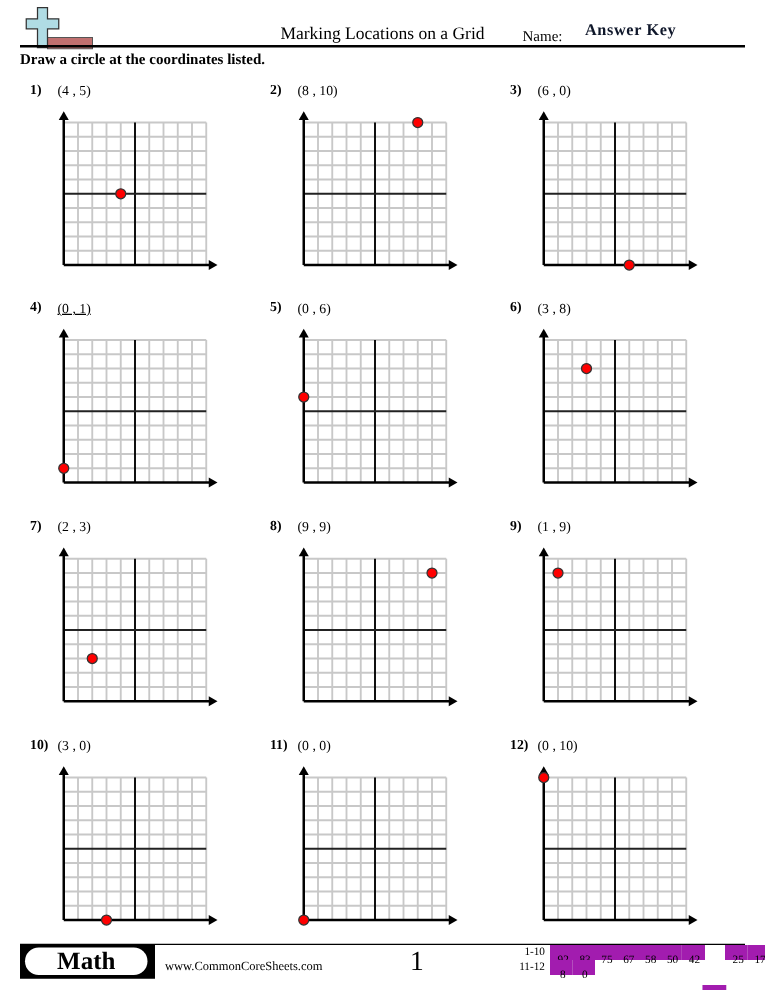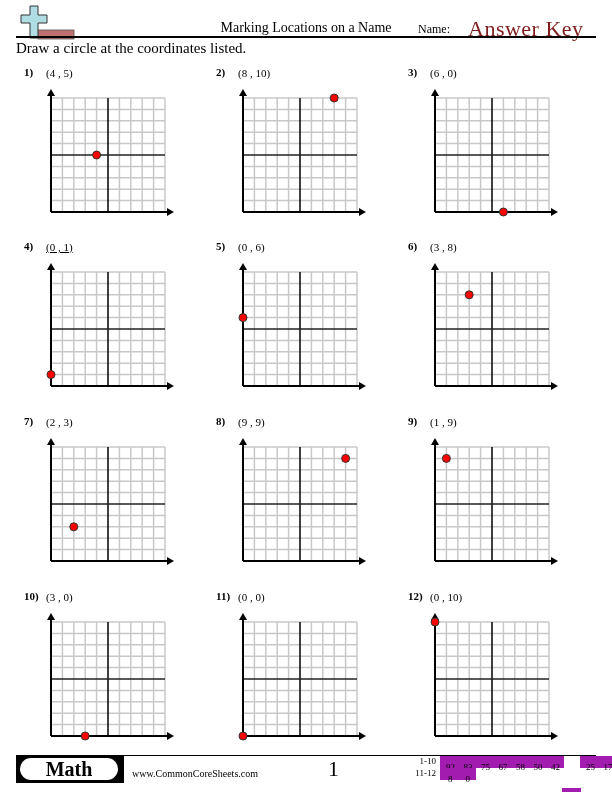--- a/index.html
+++ b/index.html
@@ -1,43 +1,43 @@
 <!DOCTYPE html>
 <html><head>
 <meta charset="utf-8">
 <style>
   html, body { margin: 0; padding: 0; background: #ffffff; }
   body { width: 612px; height: 792px; position: relative; overflow: hidden; font-family: "Liberation Serif", serif; color: #000; }
   .abs { position: absolute; }
   #logo { left: 16px; top: 4px; width: 60px; height: 36px; }
   #title { left: 0; width: 612px; top: 20px; text-align: center; font-size: 14px; }
   #name-label { left: 418px; top: 22px; font-size: 12px; }
-  #answer-key { left: 468px; top: 16px; font-size: 22px; font-weight: normal; color: #7f1d1d; letter-spacing: 0.5px; }
+  #answer-key { left: 468px; top: 16px; font-size: 13px; font-weight: bold; color: #0f172a; letter-spacing: 0.5px; }
   #header-rule { left: 16px; top: 36px; width: 580px; height: 2px; background: #000; }
-  #instructions { left: 16px; top: 40px; font-size: 15px; font-weight: normal; }
+  #instructions { left: 16px; top: 40px; font-size: 12px; font-weight: bold; }
   .qnum { font-size: 11px; font-weight: bold; }
   .qcoord { font-size: 11px; }
   .grid-svg { position: absolute; }
   #footer-rule { left: 16px; top: 755px; width: 580px; height: 1px; background: #000; }
   #math-badge { left: 16px; top: 756px; width: 108px; height: 27px; background: #000; }
   #math-pill { left: 20px; top: 758px; width: 98px; height: 22px; background: #fff; border-radius: 12px; text-align: center; font-weight: bold; font-size: 20px; line-height: 22px; }
   #site { left: 132px; top: 768px; font-size: 10px; }
   #page-num { left: 328px; top: 756px; font-size: 22px; }
   .score-label { position: absolute; font-size: 9px; text-align: right; width: 36px; }
   .score-cell { position: absolute; height: 11px; border: 6px solid #a21caf; font-size: 9px; line-height: 11px; text-align: right; box-sizing: border-box; }
   .score-cell.hl { background: #e5e5e5; }
 </style>
 </head>
 <body>
 
 <svg id="logo" class="abs" viewBox="0 0 60 36" width="60" height="36">
   <rect x="22" y="26" width="36" height="9" fill="#c0706f" stroke="#555" stroke-width="0.8"></rect>
   <path d="M14 2 h8 v9 h9 v8 h-9 v15 h-8 v-15 h-9 v-8 h9 z" fill="#b0dce4" stroke="#333" stroke-width="1"></path>
 </svg>
-<div id="title" class="abs">Marking Locations on a Name</div>
+<div id="title" class="abs">Marking Locations on a Grid</div>
 <div id="name-label" class="abs">Name:</div>
 <div id="answer-key" class="abs">Answer Key</div>
 <div id="header-rule" class="abs"></div>
 <div id="instructions" class="abs">Draw a circle at the coordinates listed.</div>
 
 <div id="problems">
     <div class="abs qnum" style="left: 24px; top: 66px;">1)</div>
     <div class="abs qcoord" style="left: 46px; top: 67px;">(4 , 5)</div>
     <svg class="grid-svg" width="142" height="142" style="left: 41px; top: 88px;">
       <line x1="21.4" y1="10" x2="21.4" y2="124" stroke="#c8c8c8" stroke-width="1.5"></line>

